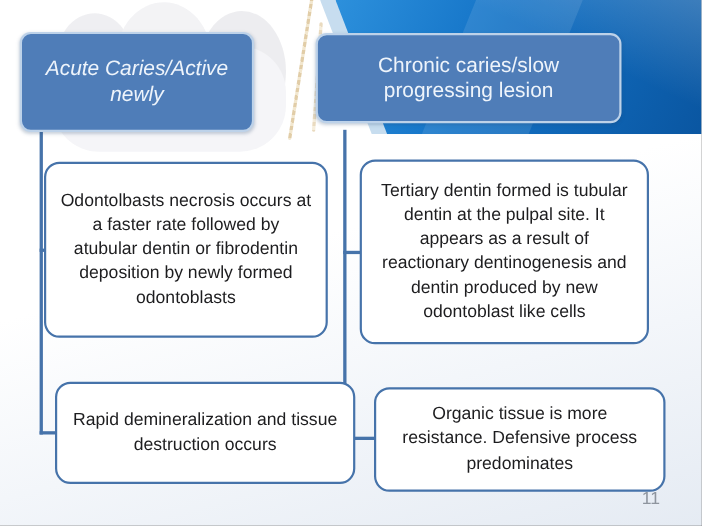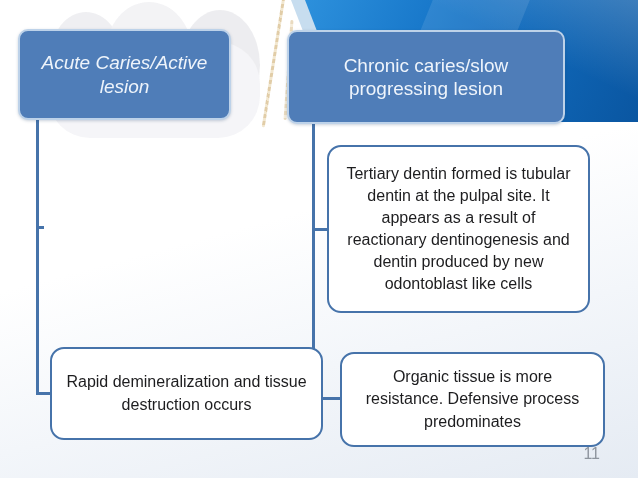--- a/index.html
+++ b/index.html
@@ -42,21 +42,21 @@
   
   .hdr{
     position:absolute;display:flex;align-items:center;justify-content:center;
     background:#4f7db8;border:2px solid #bdd2e9;border-radius:10px;
     color:#eef4fb;font-size:19px;line-height:1.22;text-align:center;
     box-shadow:0 1px 3px rgba(40,70,110,.25);
     box-sizing:border-box;padding:4px 10px;
   }
   .hdr.italic{font-style:italic;}
   .hdr.left{left:18px;top:29px;width:213px;height:91px;}
-  .hdr.right{left:287px;top:30px;width:278px;height:94px;}
+  .hdr.right{left:287px;top:30px;width:278px;height:82px;}
 
   .child{
     position:absolute;display:flex;align-items:center;justify-content:center;
     background:#ffffff;border:2px solid #4673aa;border-radius:14px;
     color:#1d1d1f;font-size:16px;line-height:1.38;text-align:center;
     box-sizing:border-box;padding:8px 13px;
   }
   .child.l1{left:40px;top:147px;width:258px;height:160px;}
   .child.l2{left:50px;top:347px;width:273px;height:93px;}
   .child.r1{left:327px;top:145px;width:263px;height:168px;}
@@ -85,26 +85,29 @@
 
   <div class="conn" style="left:36px;top:119px;width:3px;height:276px;"></div>
   <div class="conn" style="left:36px;top:226px;width:8px;height:3px;"></div>
   <div class="conn" style="left:36px;top:392px;width:16px;height:3px;"></div>
 
   <div class="conn" style="left:312px;top:118px;width:3px;height:282px;"></div>
   <div class="conn" style="left:312px;top:228px;width:17px;height:3px;"></div>
   <div class="conn" style="left:312px;top:397px;width:30px;height:3px;"></div>
 
   <div class="hdr left italic">
-    <span>Acute Caries/Active lesion</span>
+    <span>Acute Caries/Active newly</span>
   </div>
   <div class="hdr right">
     <span>Chronic caries/slow progressing lesion</span>
   </div>
 
+  <div class="child l1">
+    <span>Odontolbasts necrosis occurs at a faster rate followed by atubular dentin or fibrodentin deposition by newly formed odontoblasts</span>
+  </div>
   <div class="child l2">
     <span>Rapid demineralization and tissue destruction occurs</span>
   </div>
 
   <div class="child r1">
     <span>Tertiary dentin formed is tubular dentin at the pulpal site. It appears as a result of reactionary dentinogenesis and dentin produced by new odontoblast like cells</span>
   </div>
   <div class="child r2">
     <span>Organic tissue is more resistance. Defensive process predominates</span>
   </div>

